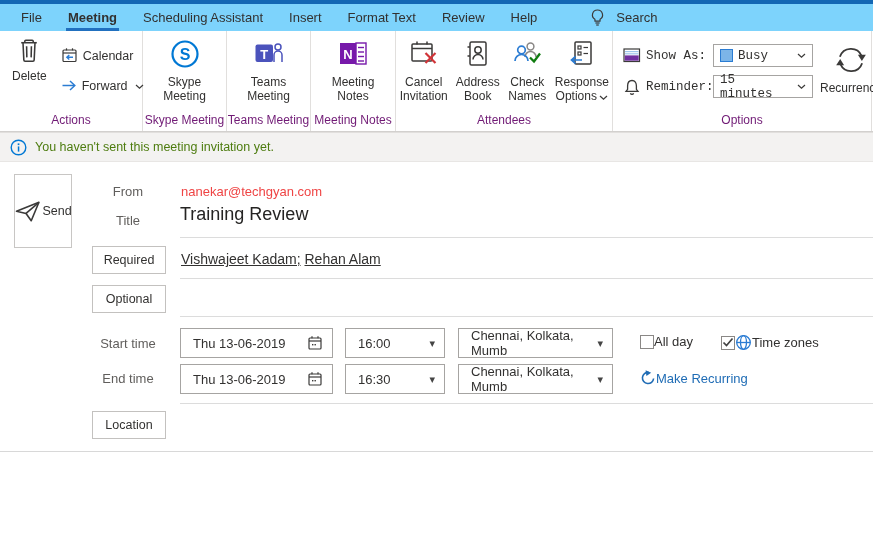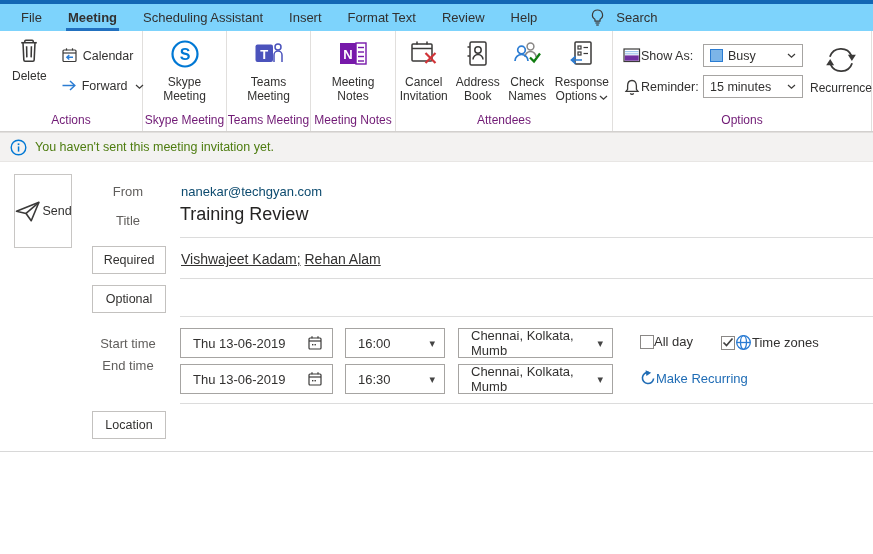--- a/index.html
+++ b/index.html
@@ -38,21 +38,21 @@
   .g-notes { width:85px; }
   .g-skype .bigbtn, .g-teams .bigbtn, .g-notes .bigbtn { width:72px; }
 
   .g-attendees { width:217px; }
   .g-attendees .group-content { gap:1px; padding-top:0; }
   .btn-cancel { width:56px; } .btn-address { width:51px; } .btn-check { width:47px; } .btn-response { width:61px; }
 
   .g-options { width:259px; }
   .g-options .group-content { flex-direction:row; justify-content:flex-start; padding:13px 0 0 10px; }
   .opt-rows { display:flex; flex-direction:column; gap:8px; }
-  .opt-row { display:flex; align-items:center; font-size:12.5px; }
+  .opt-row { display:flex; align-items:center; gap:5px; font-size:12.5px;font-family:Liberation Mono, monospace; }
   .opt-label { width:62px; }
   .opt-select { width:100px; height:23px; border:1px solid #a6a4a2; background:#fff; display:flex;
                 align-items:center; gap:5px; padding:0 6px; font-size:12.5px; cursor:pointer; }
   .opt-select .arrow { margin-left:auto; color:#444; }
   .busy-swatch { width:13px; height:13px; background:#7cb5e8; border:1px solid #2b7cd3; }
   .recurrence-btn { display:flex; flex-direction:column; align-items:center; margin-left:7px; margin-top:-2px;
                     font-size:12px; cursor:pointer; }
   .recurrence-btn .blabel { margin-top:3px; }
 
   
@@ -62,21 +62,21 @@
   
   .form { position:relative; height:392px; background:#fff; }
   .abs { position:absolute; }
   .flabel { color:#605e5c; font-size:13px; width:64px; text-align:center; }
   .fline { position:absolute; height:1px; background:#dcdcdc; }
   .boxbtn { position:absolute; width:74px; height:28px; border:1px solid #c3c1bf; background:#fff;
             display:flex; align-items:center; justify-content:center; font-size:12.5px; cursor:pointer; }
   .send-btn { position:absolute; left:14px; top:12px; width:58px; height:74px; border:1px solid #c8c6c4;
               background:#fff; display:flex; flex-direction:row; align-items:center; justify-content:center;
               gap:0; font-size:12.5px; cursor:pointer; }
-  .value { font-size:13px; color:#0c4a6e; }
+  .value { font-size:13px; color:#ef4444; }
   .title-value { font-size:18px; color:#252423; }
   .recipient { color:#323130; text-decoration:underline; cursor:pointer; }
   .inputbox { position:absolute; height:30px; border:1px solid #a6a4a2; background:#fff; display:flex;
               align-items:center; padding:0 9px 0 12px; font-size:13px; cursor:pointer; }
   .inputbox .arrow { margin-left:auto; color:#444; font-size:11px; }
   .inputbox .cal { margin-left:auto; }
   .checkrow { position:absolute; display:flex; align-items:center; gap:0; font-size:13px; cursor:pointer; }
   .cbx { width:14px; height:14px; border:1px solid #8a8886; background:#fff; display:flex;
          align-items:center; justify-content:center; }
   .link-blue { color:#1f6cb5; font-size:13px; cursor:pointer; }
@@ -402,21 +402,21 @@
       <span>
         <svg width="17" height="17" viewBox="0 0 17 17" fill="none" stroke="#2b7cd3" stroke-width="1.3">
           <circle cx="8.5" cy="8.5" r="6.8"></circle>
           <ellipse cx="8.5" cy="8.5" rx="3" ry="6.8"></ellipse>
           <line x1="1.7" y1="8.5" x2="15.3" y2="8.5"></line>
         </svg>
       </span>
       <span>Time zones</span>
     </div>
 
-    <div class="abs flabel" style="left:96px; top:196px;">End time</div>
+    <div class="abs flabel" style="left:96px; top:209px;">End time</div>
     <div class="inputbox" style="left:180px; top:202px; width:153px;">
       <span>Thu 13-06-2019</span>
       <span class="cal">
         <svg width="16" height="16" viewBox="0 0 16 16" fill="none" stroke="#3b3a39" stroke-width="1.2">
           <rect x="2" y="3" width="12" height="11" rx="1"></rect>
           <line x1="2" y1="6" x2="14" y2="6"></line>
           <line x1="5" y1="1.3" x2="5" y2="3.3"></line>
           <line x1="11" y1="1.3" x2="11" y2="3.3"></line>
           <rect x="5" y="9" width="1.4" height="1.4" fill="#3b3a39" stroke="none"></rect>
           <rect x="7.5" y="9" width="1.4" height="1.4" fill="#3b3a39" stroke="none"></rect>

